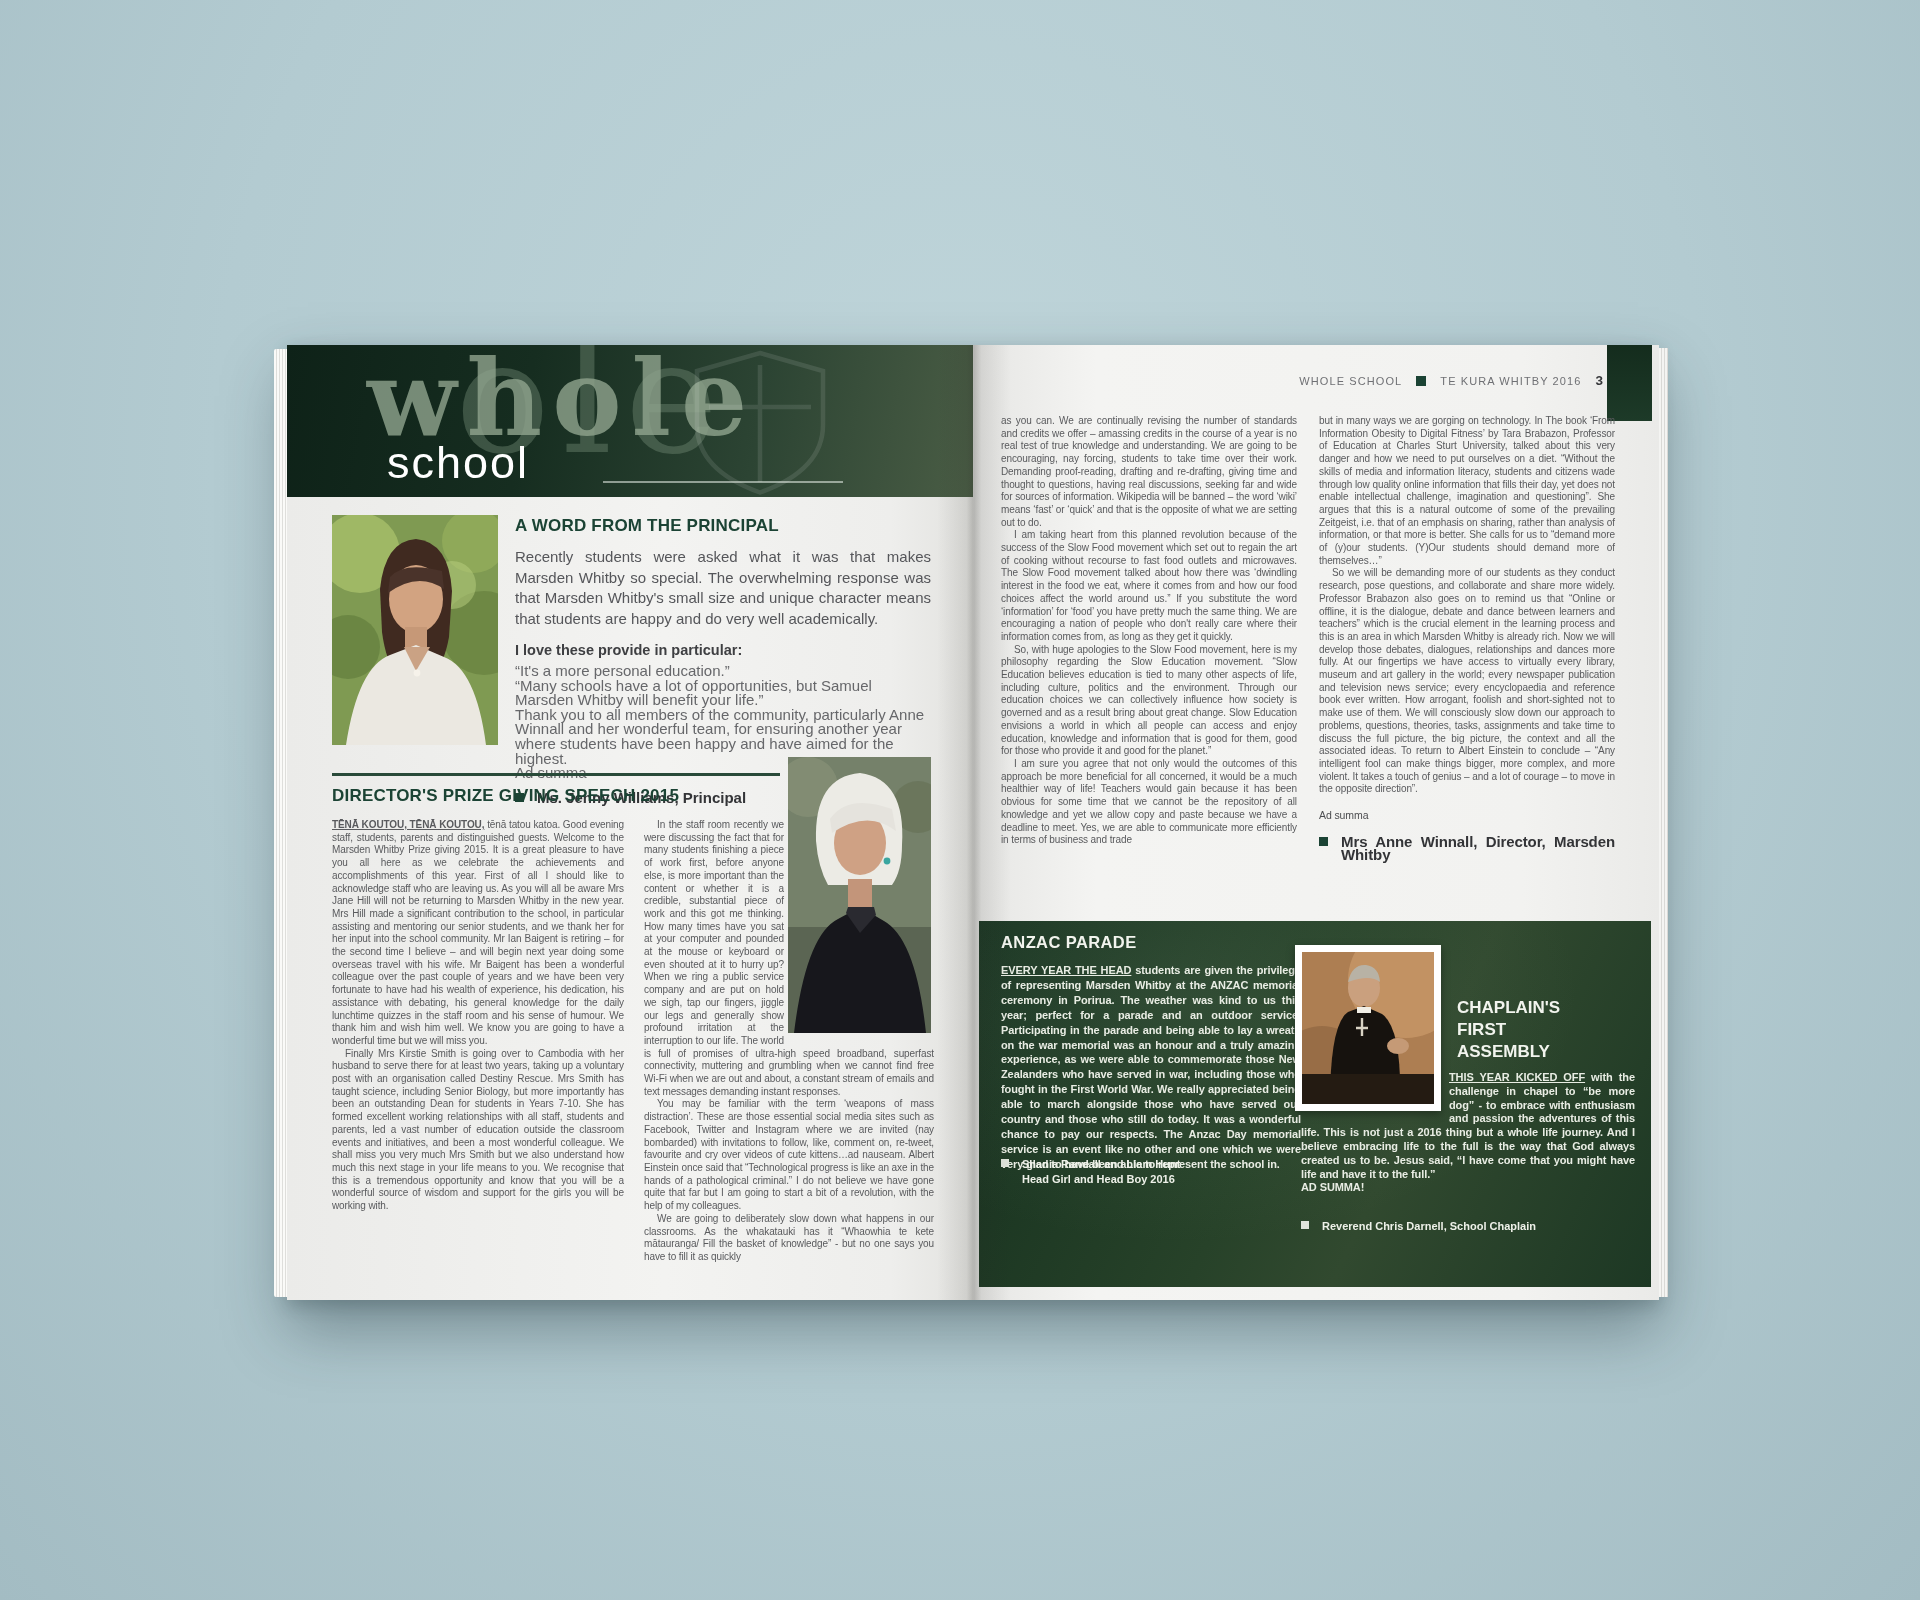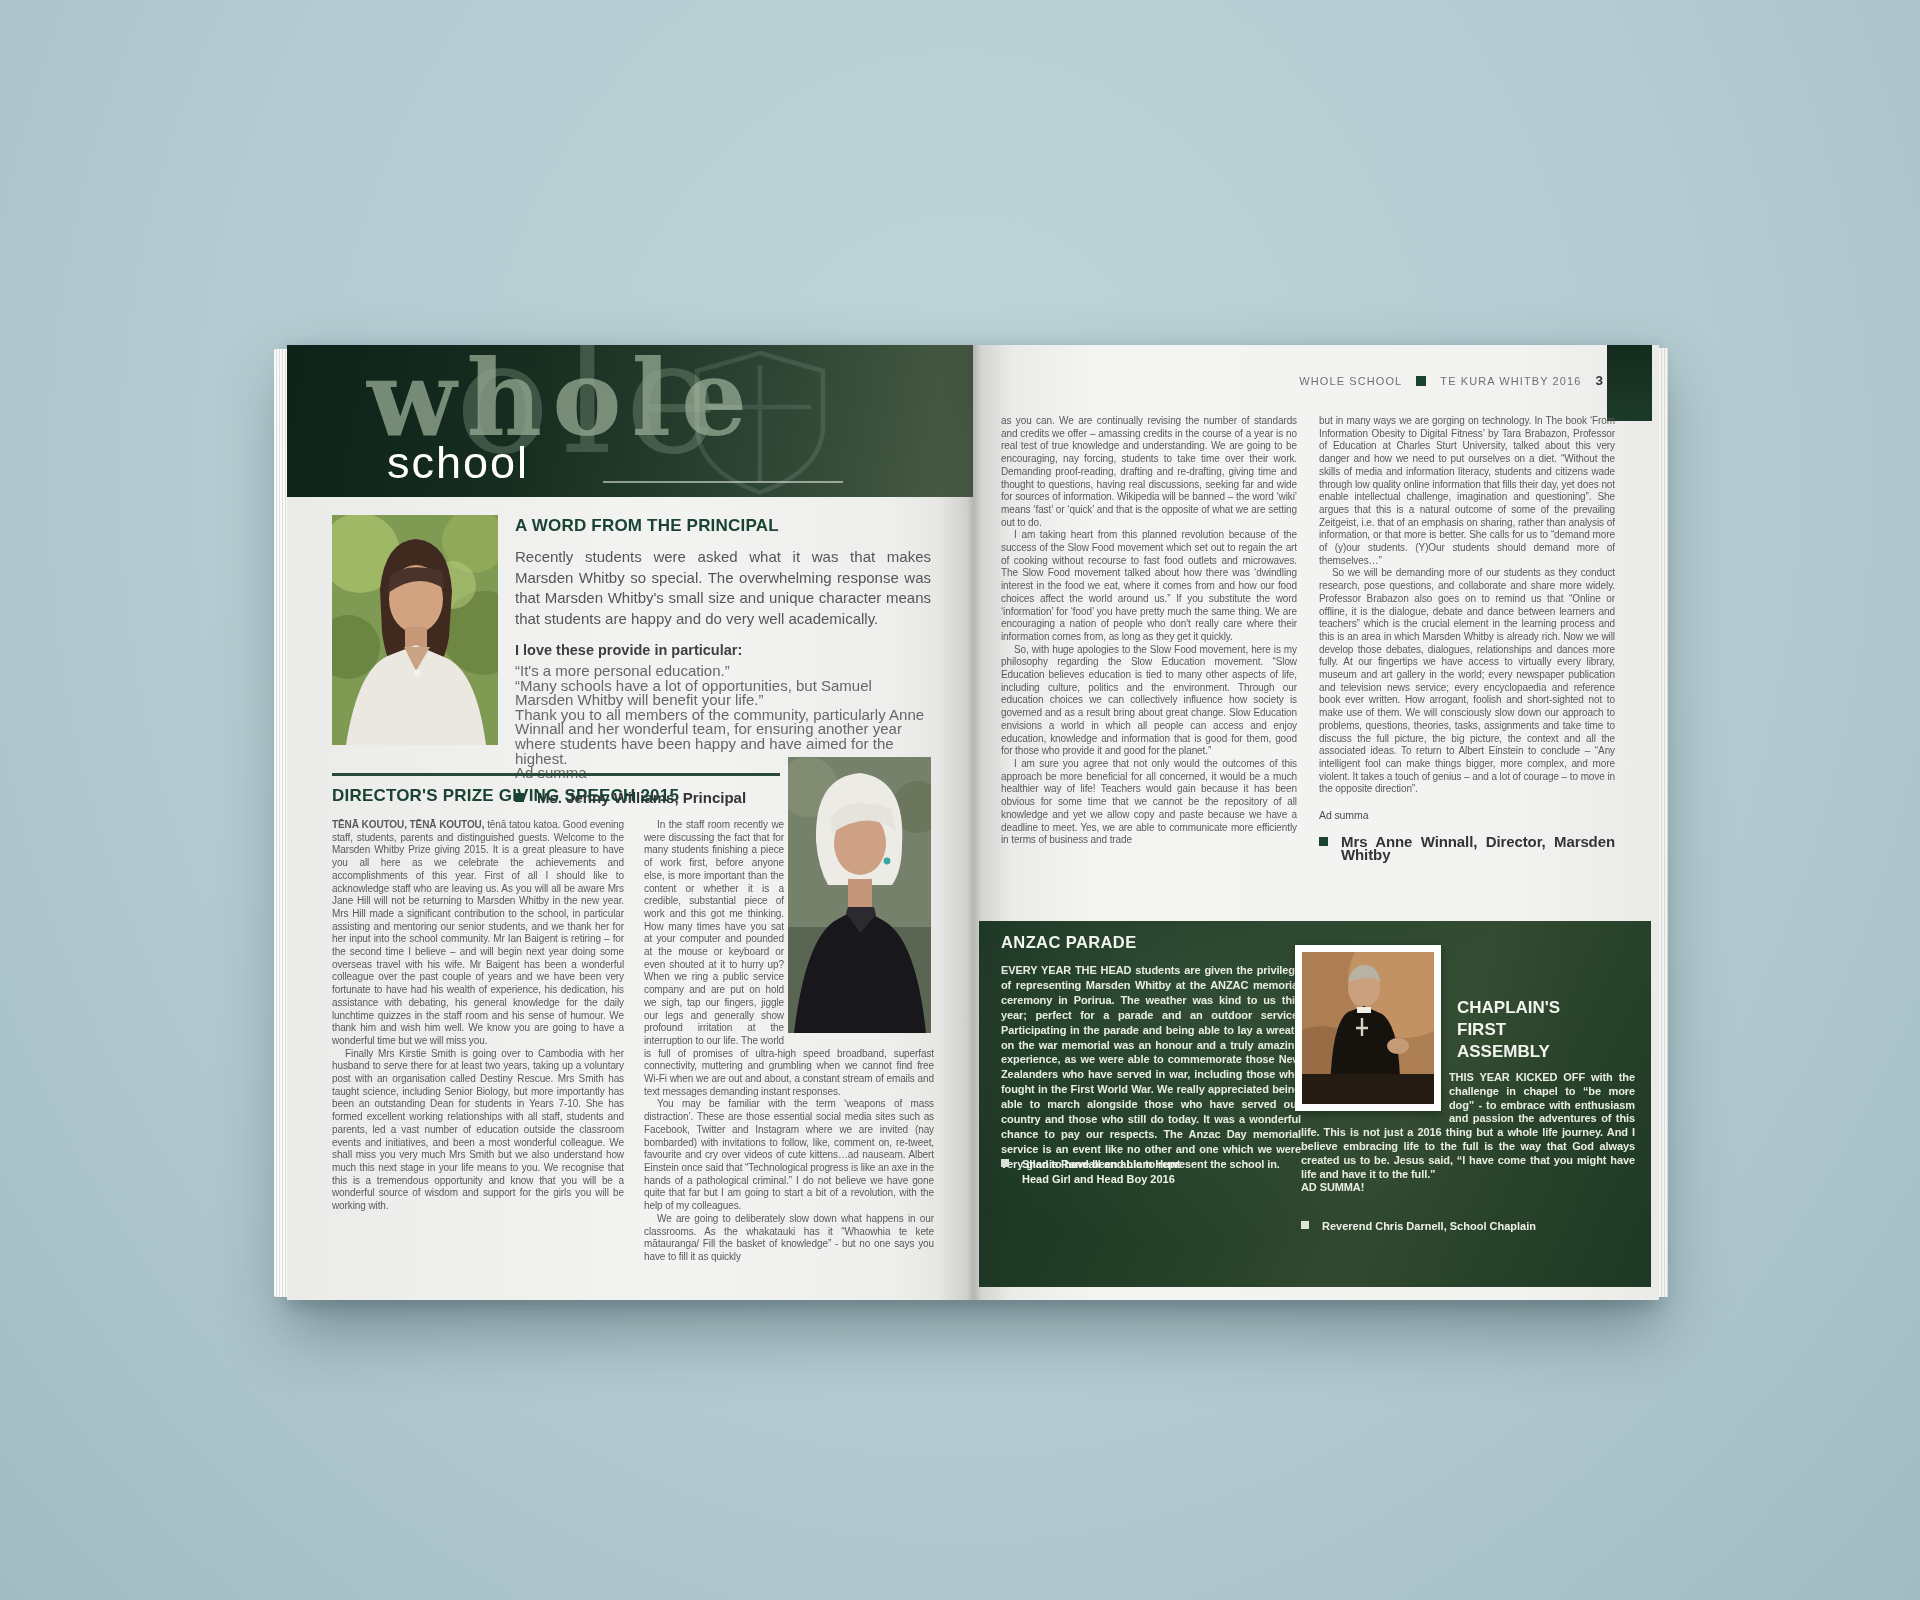--- a/index.html
+++ b/index.html
@@ -87,21 +87,21 @@
   .byline-w{font-size:11px;font-weight:700;color:#eef1e9;line-height:15px;}
   .photo3{position:absolute;left:316px;top:24px;width:146px;height:166px;background:#fff;
     padding:7px;box-sizing:border-box;box-shadow:0 3px 8px rgba(0,0,0,.35);}
   .photo3 svg{display:block;width:132px;height:152px;}
   .chap-h{position:absolute;left:478px;top:76px;font-size:17px;line-height:22px;font-weight:700;color:#f2f4ee;}
   .chap-body{position:absolute;left:322px;top:150px;width:334px;
     font-size:11px;line-height:13.8px;font-weight:600;color:#e9ede4;text-align:justify;letter-spacing:-.1px;}
   .wrap-spacer-l{float:left;width:148px;height:48px;}
   .chap-adsumma{font-weight:700;}
   .chap-byline{position:absolute;left:322px;top:298px;}
-  b.lead{font-weight:700;color:inherit;}
+  b.lead{font-weight:700;color:inherit;text-decoration:underline;}
 </style>
 </head>
 <body>
 
 <div class="stage">
   <div class="spread">
     <div class="edge-left"></div>
     <div class="edge-right"></div>
 
     <div class="page page-left">

